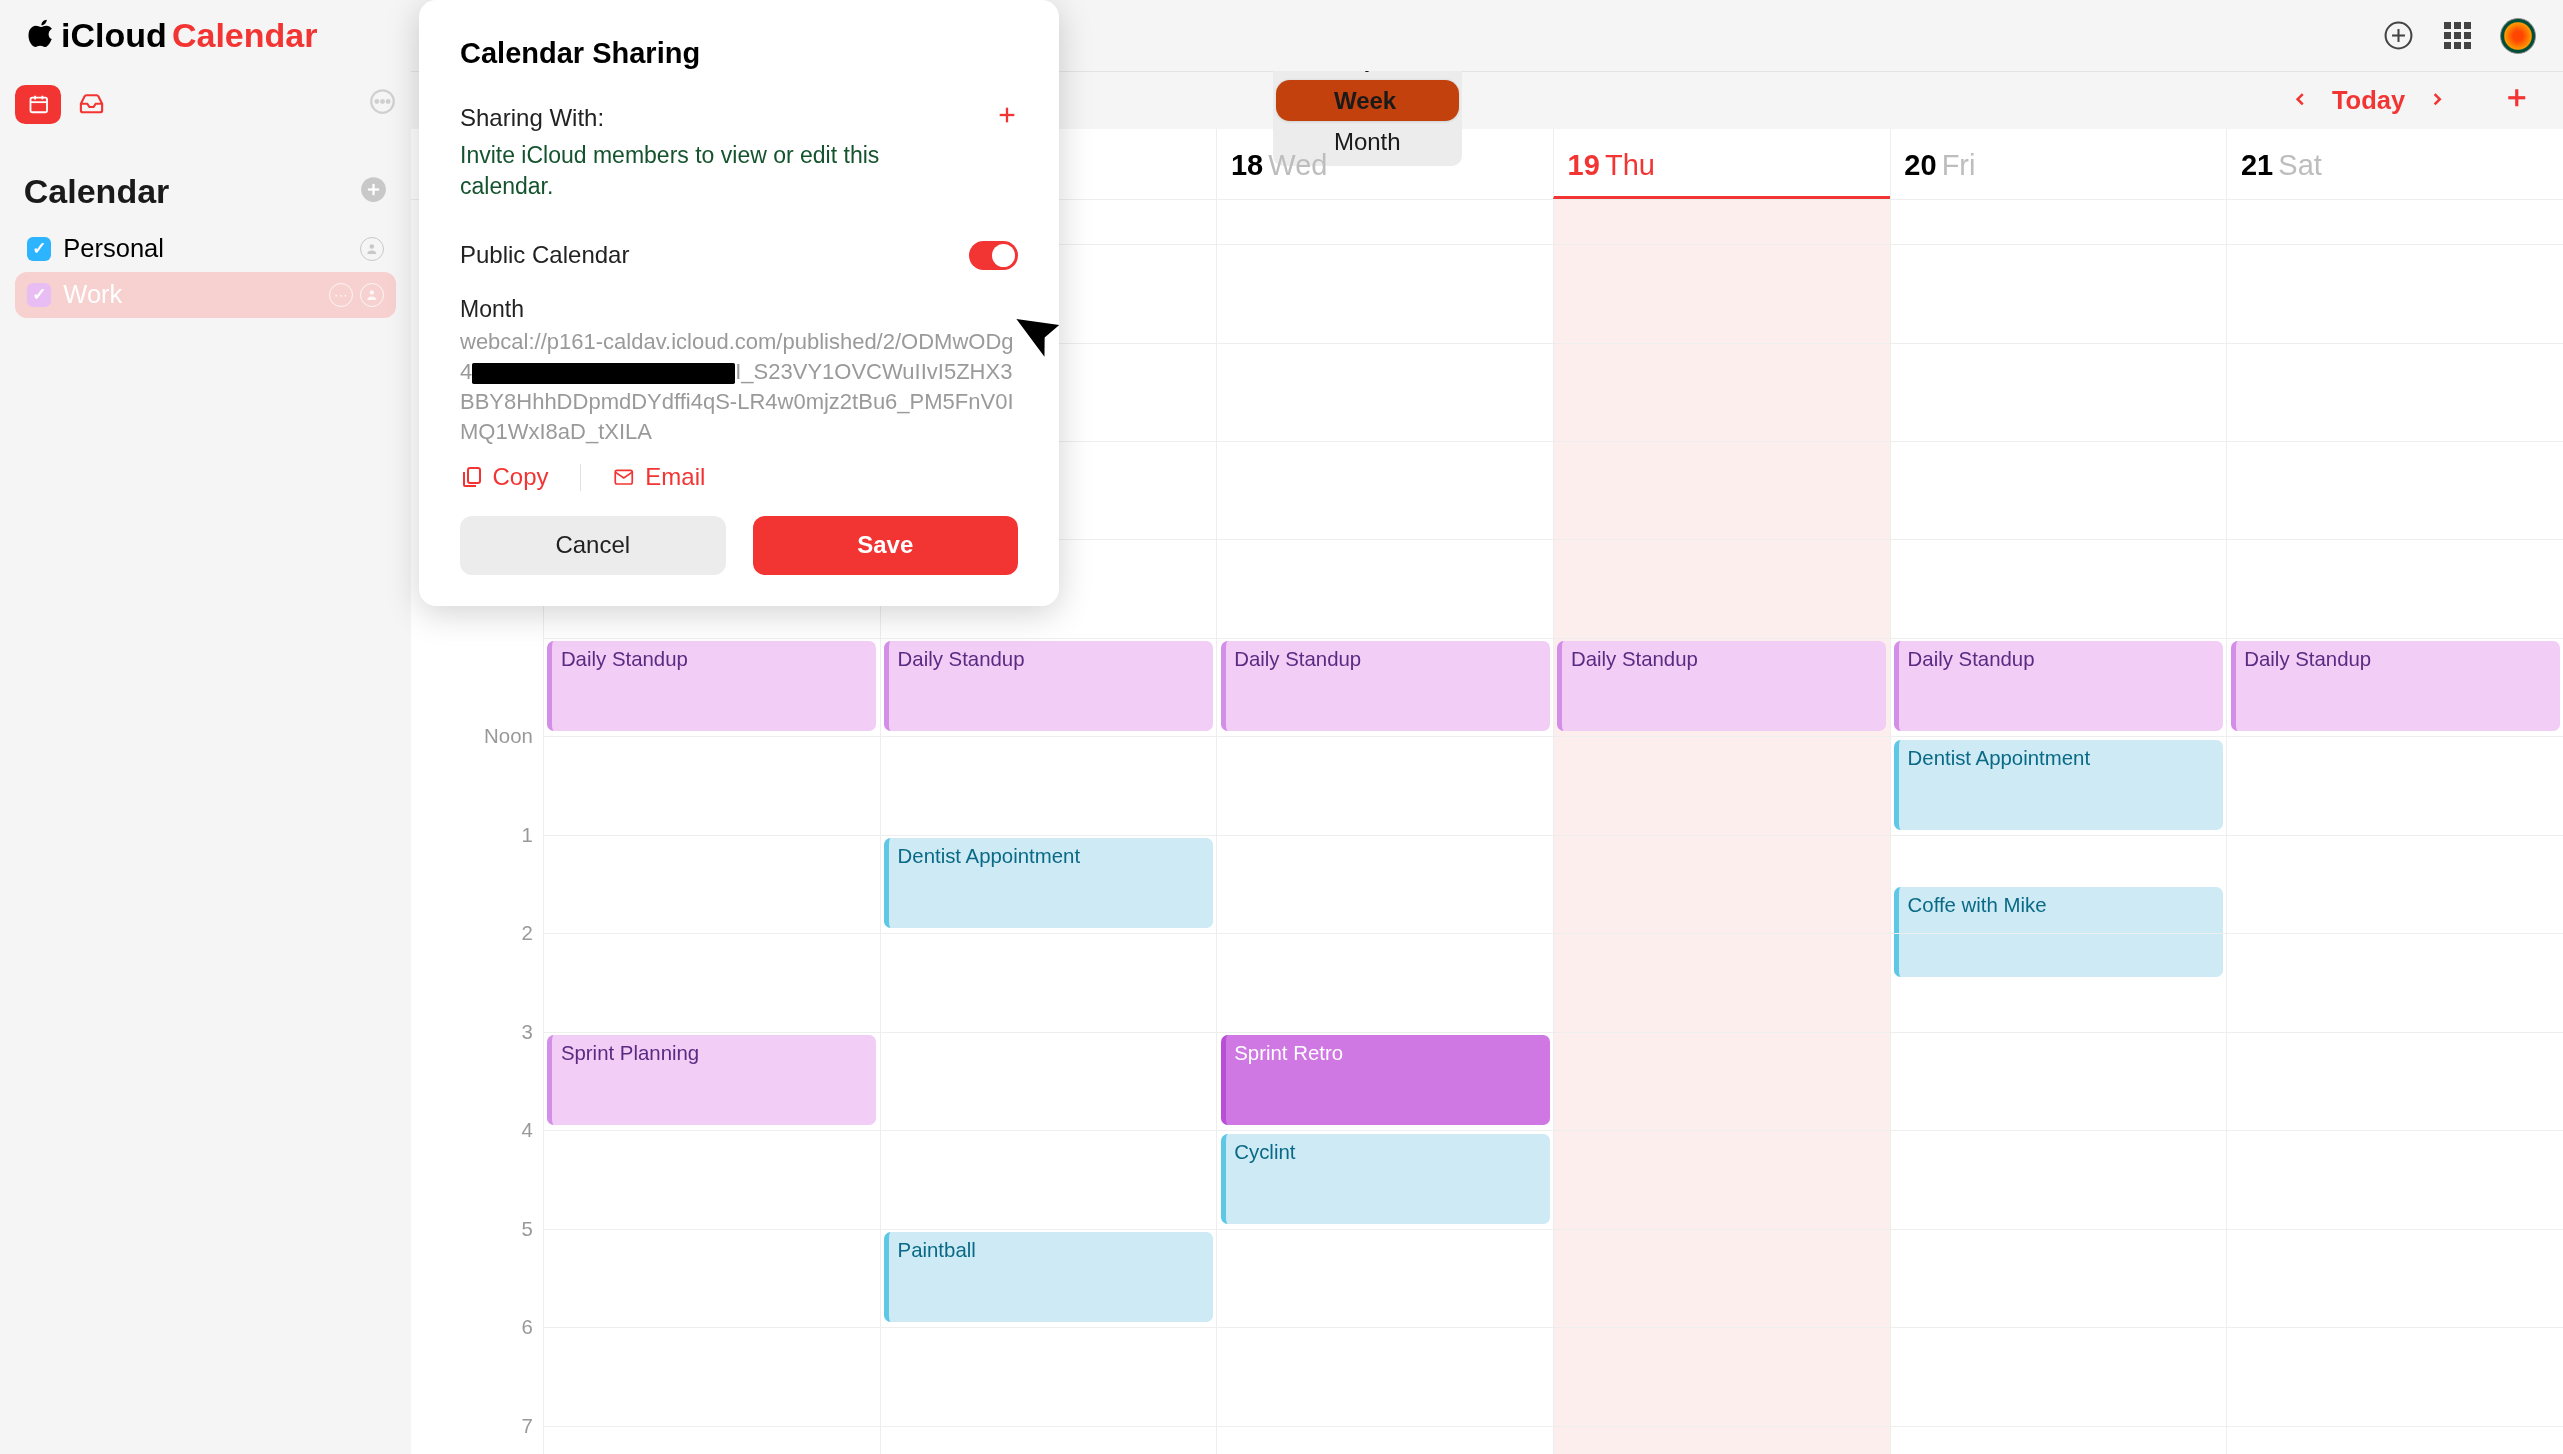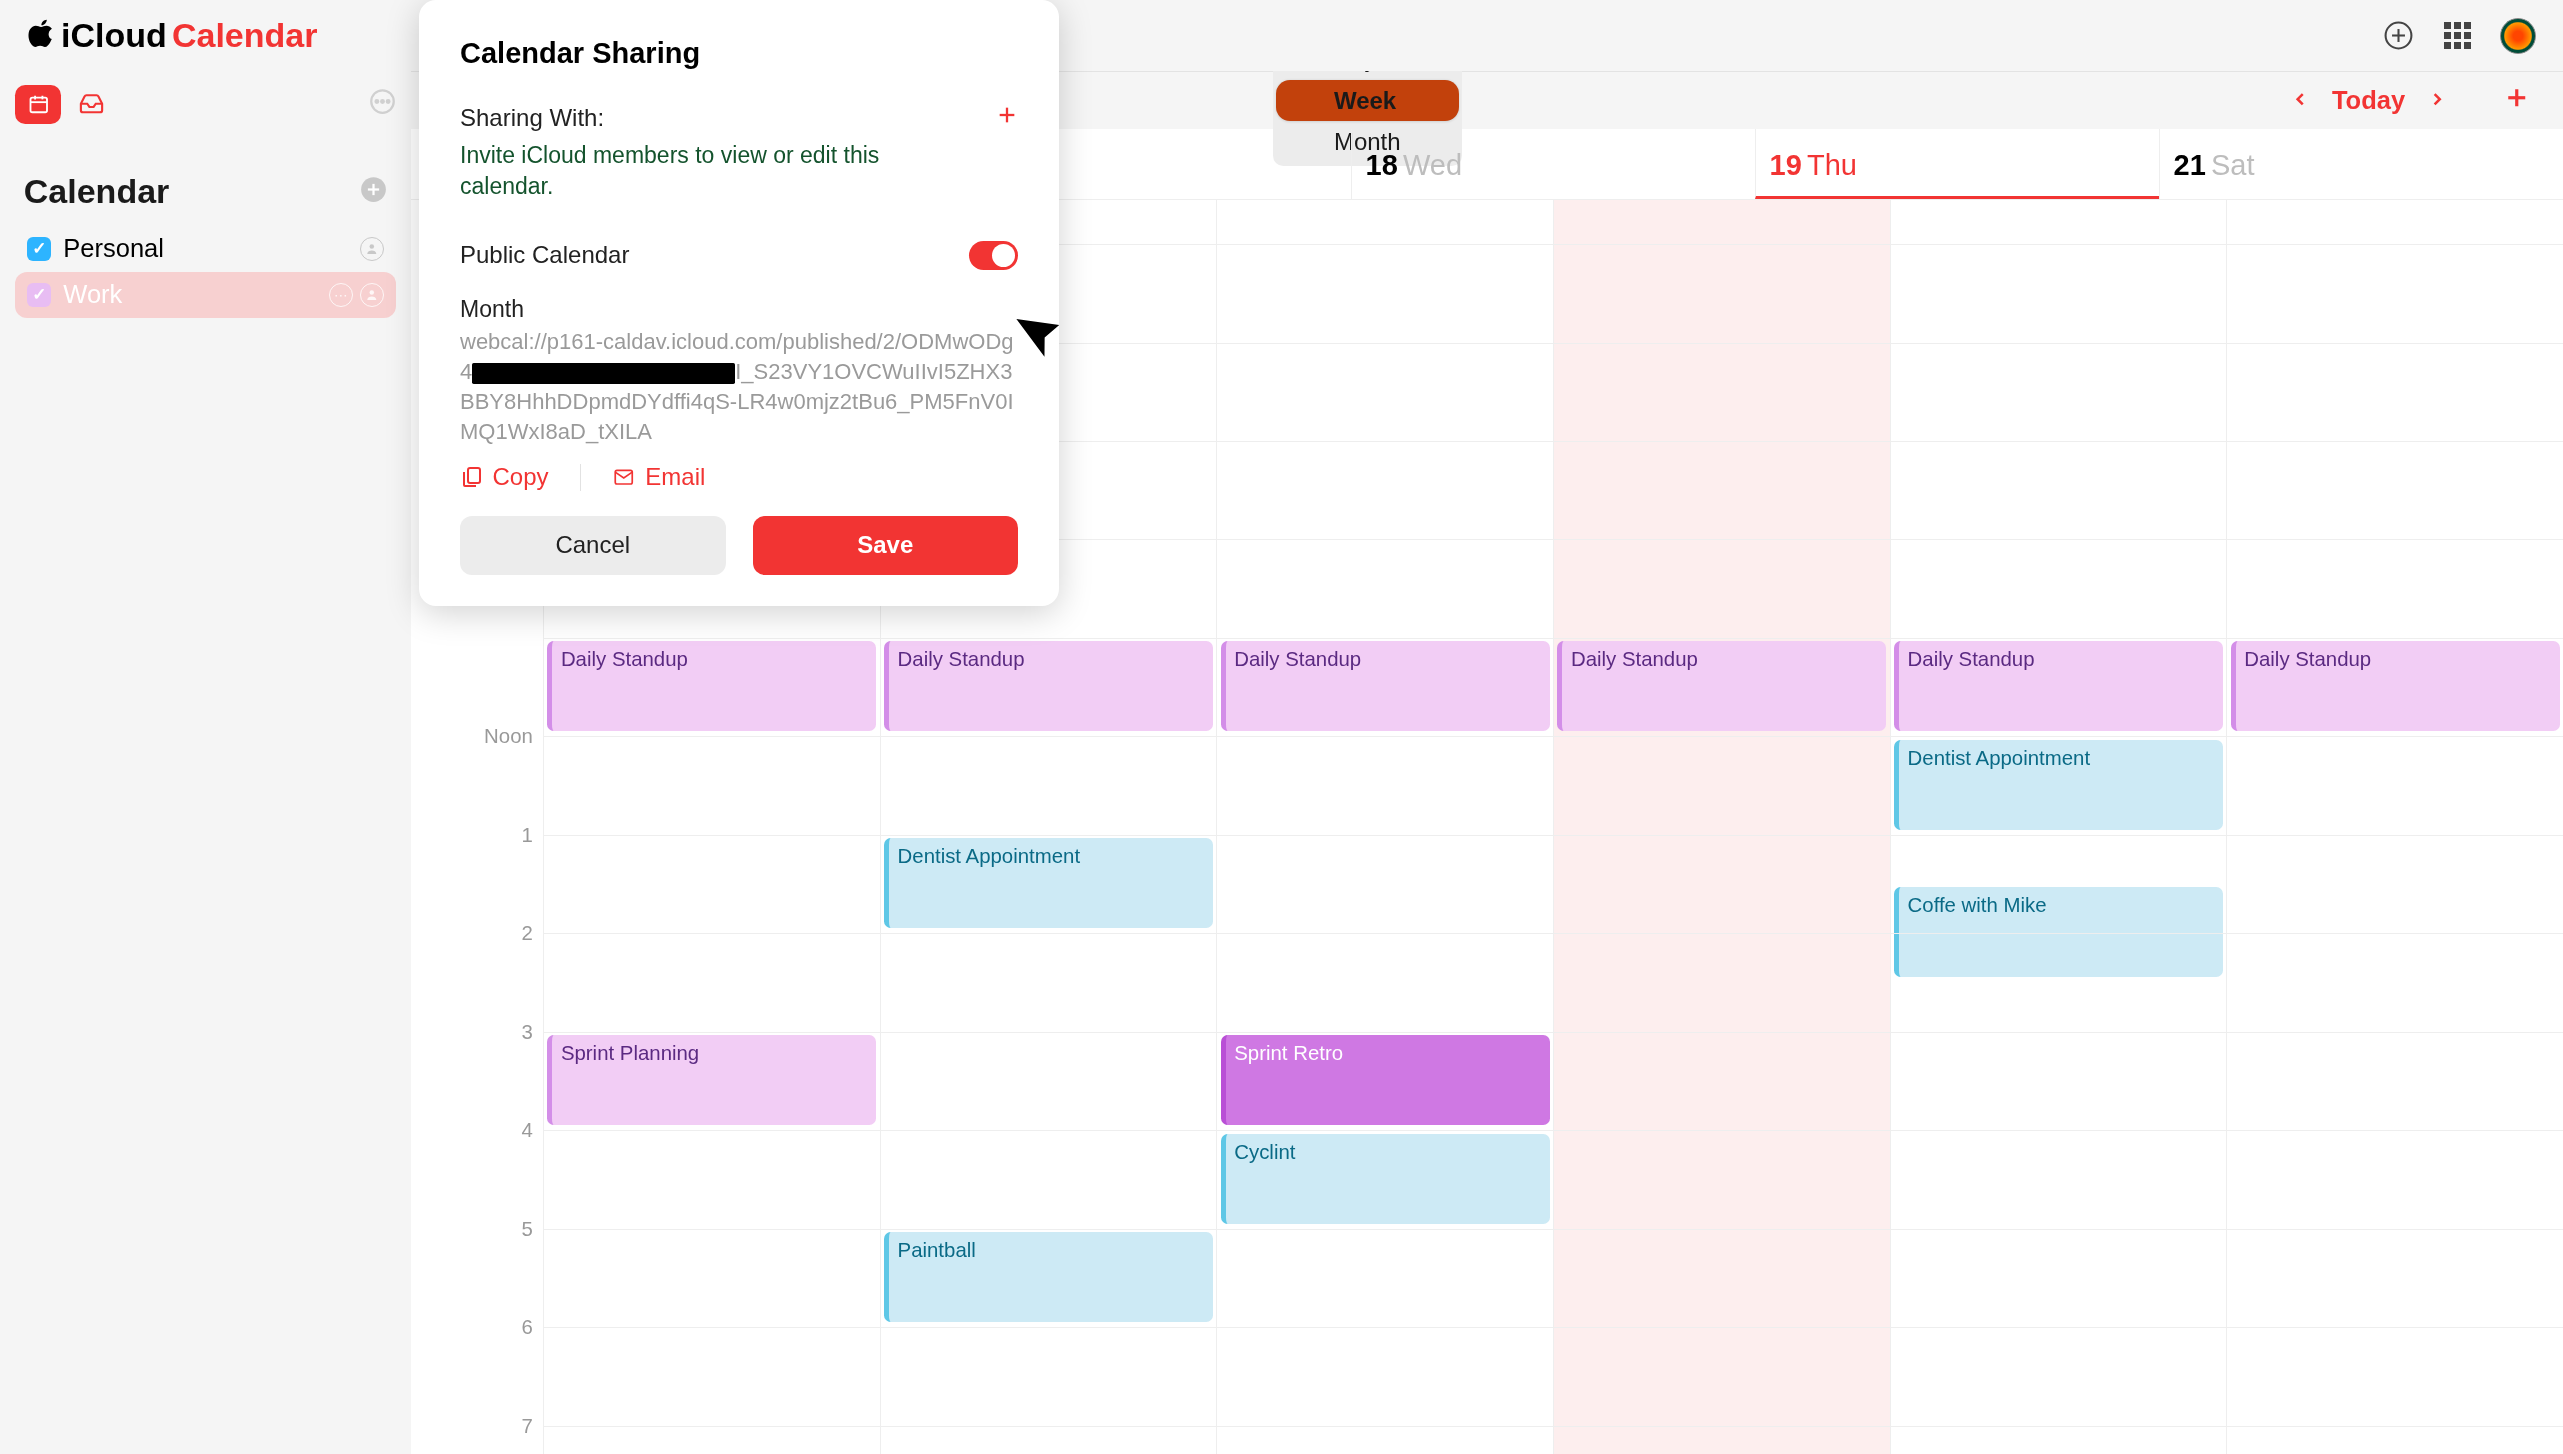--- a/index.html
+++ b/index.html
@@ -229,20 +229,21 @@
         </span>
       </div>
     </div>
 
     <div class="week-header">
       <div class="time-gutter"></div>
       <div class="day-col"><span class="num">16</span><span class="dow">Mon</span></div>
       <div class="day-col"><span class="num">17</span><span class="dow">Tue</span></div>
       <div class="day-col"><span class="num">18</span><span class="dow">Wed</span></div>
       <div class="day-col today"><span class="num">19</span><span class="dow">Thu</span></div>
+      <div class="day-col"><span class="num">20</span><span class="dow">Fri</span></div>
       <div class="day-col"><span class="num">21</span><span class="dow">Sat</span></div>
     </div>
 
     <div class="grid-body">
       <div class="hours-column" id="hours-col">
           <div class="hour-label" style="top: 536px;">Noon</div>
           <div class="hour-label" style="top: 635px;">1</div>
           <div class="hour-label" style="top: 733px;">2</div>
           <div class="hour-label" style="top: 832px;">3</div>
           <div class="hour-label" style="top: 930px;">4</div>

